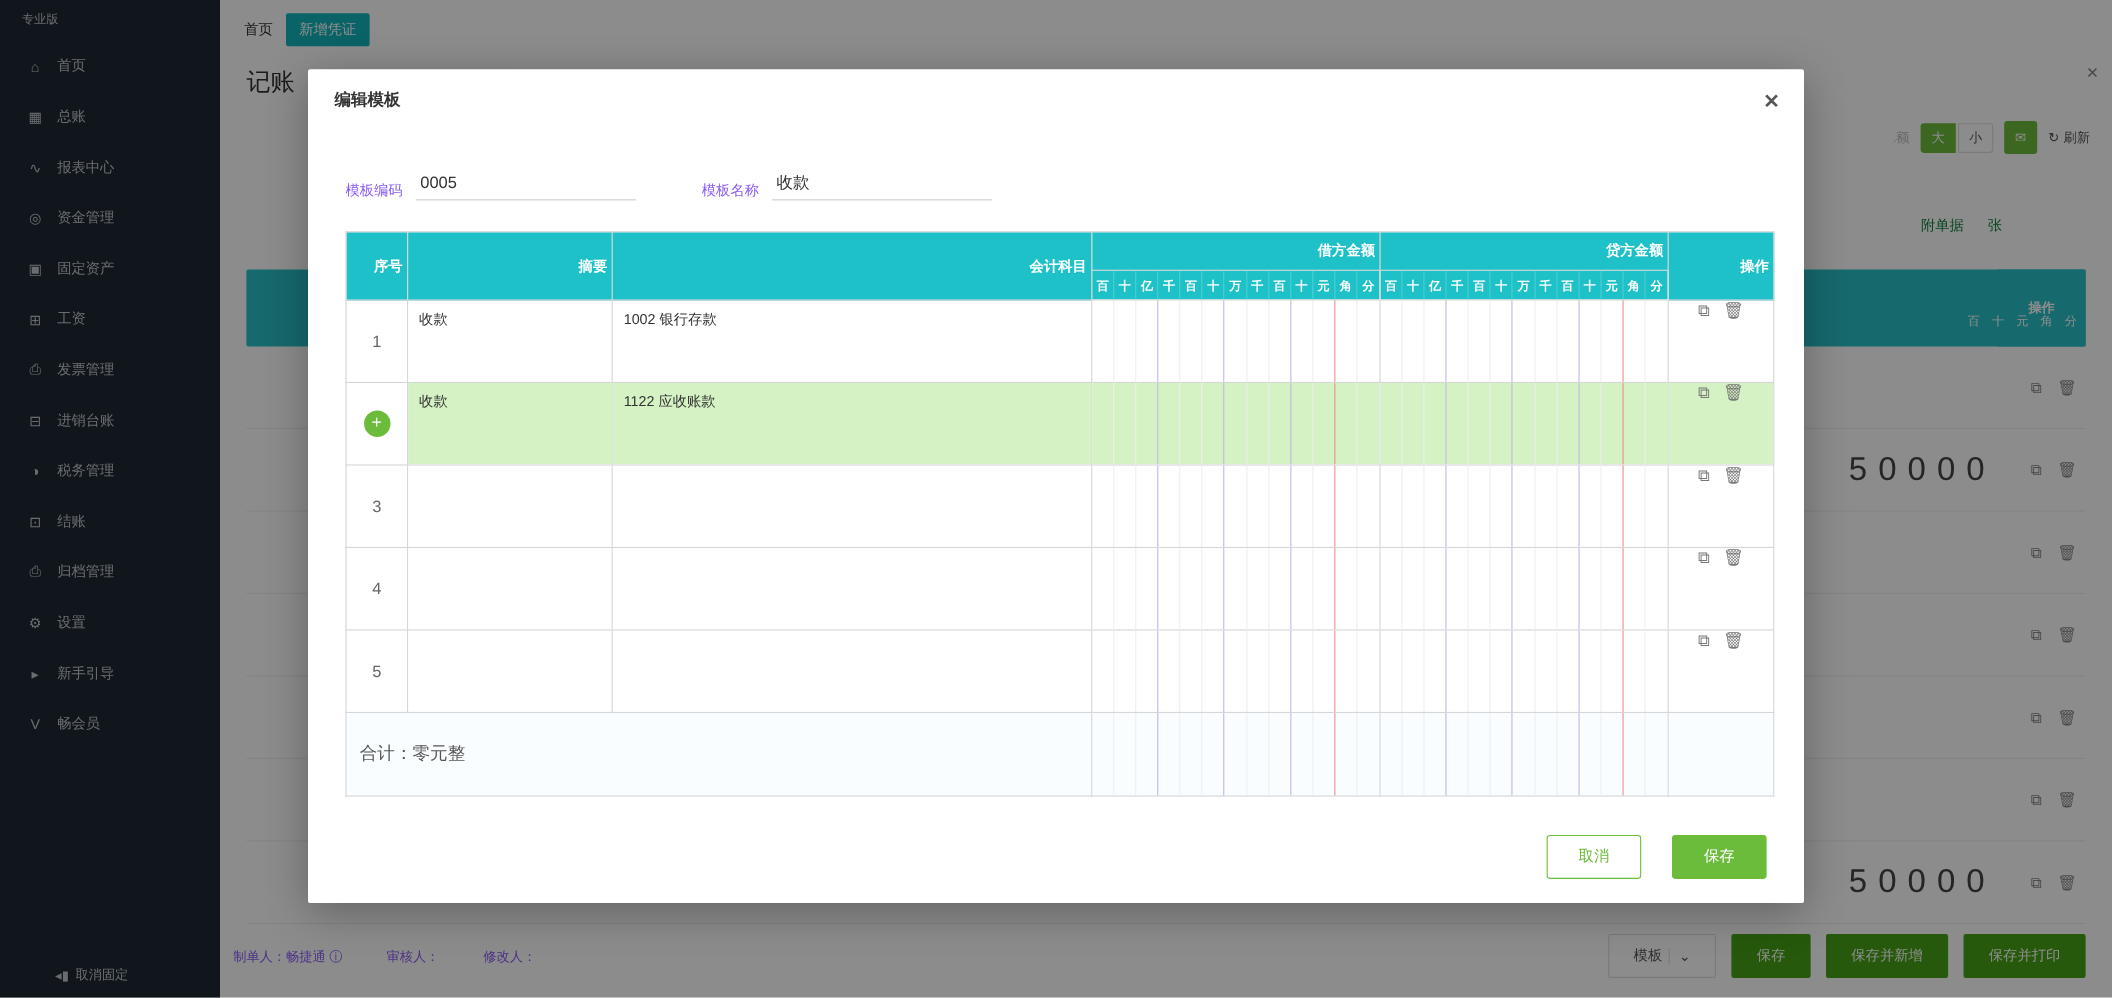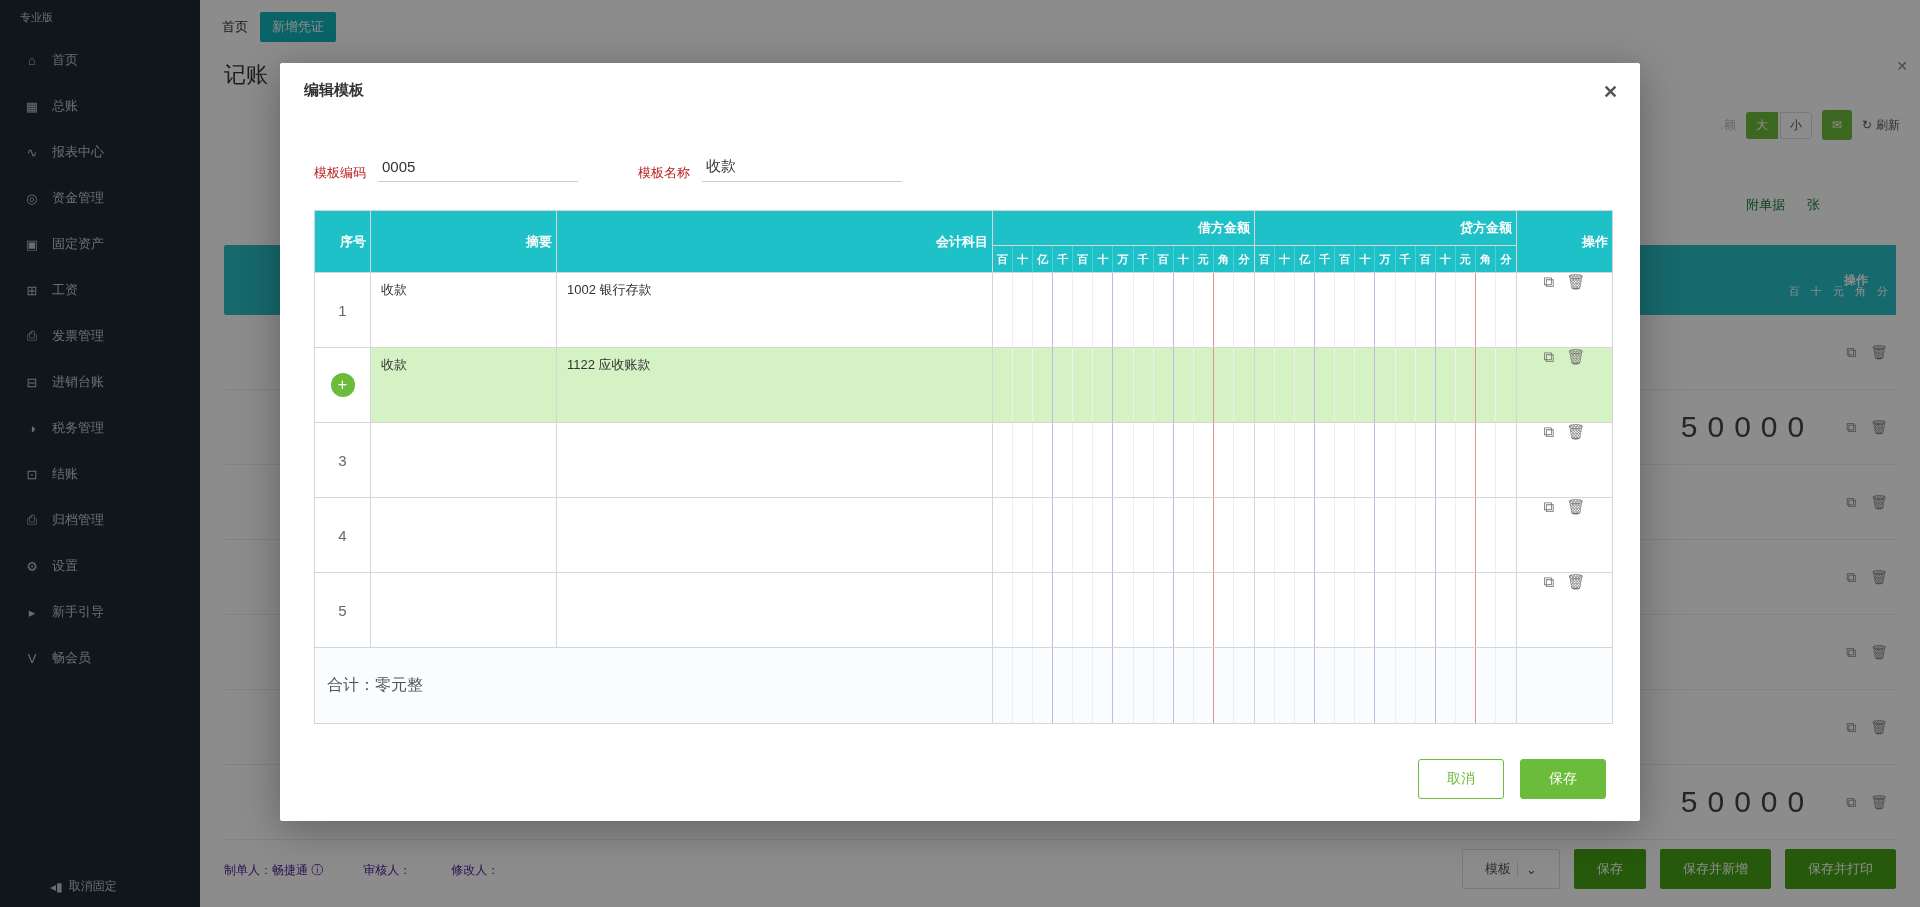--- a/index.html
+++ b/index.html
@@ -33,34 +33,34 @@
     .bg-ops-col{position:absolute;right:0;top:0;width:80px;background:#29c0c7;height:70px;display:flex;align-items:center;justify-content:center;color:#fff;font-weight:bold;}
     .bg-head-row2{position:absolute; top:244px; right:28px; color:#fff; font-size:11px; letter-spacing:4px;}
     .bg-rows{margin-top:0;}
     .bg-row{height:75px;border-bottom:1px solid #eee;display:flex;align-items:center;justify-content:flex-end;padding-right:6px;gap:10px;color:#888;font-size:16px;}
     .bg-row .num{font-size:30px;color:#444;letter-spacing:10px;margin-right:20px;}
     .bg-row .icon-btn{font-size:14px;color:#888;padding:2px;}
 
     .footer-bar{position:absolute;bottom:18px;right:24px;display:flex;gap:14px;}
     .footer-bar .btn{padding:10px 22px;border-radius:2px;font-size:13px;border:1px solid #ddd;background:#fff;color:#555;display:flex;align-items:center;gap:6px;}
     .footer-bar .btn.green{background:#46a314;border-color:#46a314;color:#fff;}
-    .footer-meta{position:absolute;bottom:28px;left:24px;color:#4c1d95;font-size:12px;display:flex;gap:40px;}
+    .footer-meta{position:absolute;bottom:28px;left:12px;color:#8b5cf6;font-size:12px;display:flex;gap:40px;}
     
     
     .overlay { position: absolute; inset: 0; background: rgba(0,0,0,0.45); z-index: 10; }
     
     
     .modal { position: absolute; left: 280px; top: 63px; width: 1360px; height: 758px; background: #fff; border-radius: 2px; z-index: 20; box-shadow: 0 8px 40px rgba(0,0,0,0.3); display: flex; flex-direction: column; }
     .modal-title { padding: 18px 24px; font-size: 15px; font-weight: 600; color: #333; border-bottom: 0; position: relative; }
     .modal-close { position: absolute; right: 22px; top: 18px; font-size: 18px; color: #555; cursor: pointer; }
     .modal-body { padding: 10px 34px; flex: 1; overflow: auto; }
     
     .form-row { display: flex; gap: 60px; margin: 24px 0 28px; }
     .form-item { display: flex; align-items: flex-end; gap: 12px; }
-    .form-item label { color: #b91c1c; font-size: 13px; }
+    .form-item label { color: #8b5cf6; font-size: 13px; }
     .form-item input { border: none; border-bottom: 1px solid #ccc; padding: 6px 4px; font-size: 15px; color: #333; width: 200px; outline: none; background: transparent; }
     
     
     .tmpl-table { border: 1px solid #d6d6d6; border-collapse: collapse; width: 100%; table-layout: fixed; }
     .tmpl-table th, .tmpl-table td { border: 1px solid #d6d6d6; }
     .thead1 th { background: #1ec1c7; color: #fff; font-weight: 700; padding: 8px 4px; text-align:right; font-size:13px;margin-top:40px;}
     .thead1 th.first{width:56px;}
     .thead1 th.desc{width:186px;}
     .thead1 th.acct{width:436px;}
     .thead1 th.ops{width:96px;}
@@ -82,21 +82,21 @@
     .amt-cell span.bl3{border-right:1px solid #c2b7e6;}
     .amt-cell span.red{border-right:1px solid #e89090;}
     .amt-cell span:last-child{border-right:none;}
     
     .ops-cell{text-align:center;vertical-align:middle;}
     .ops-cell .ico{display:inline-block;margin:0 6px;color:#777;font-size:15px;cursor:pointer;}
     
     .sum-row td{height:76px;background:#fafdff;color:#555;font-size:16px;padding:0 12px;vertical-align:middle;}
     .sum-row td.lbl{width: 678px;}
     
-    .modal-footer{padding:16px 34px 22px;display:flex;justify-content:flex-end;gap:16px;}
+    .modal-footer{padding:16px 34px 22px;display:flex;justify-content:flex-end;gap:28px;}
     .modal-footer button{padding:10px 28px;border-radius:3px;font-size:14px;cursor:pointer;}
     .btn-cancel{background:#fff;border:1px solid #6cbc3b;color:#6cbc3b;}
     .btn-save{background:#6cbc3b;border:1px solid #6cbc3b;color:#fff;}
   </style>
 </head>
 <body>
 
 <div class="sidebar">
   <div class="logo">专业版</div>
   <ul class="nav" id="nav">

